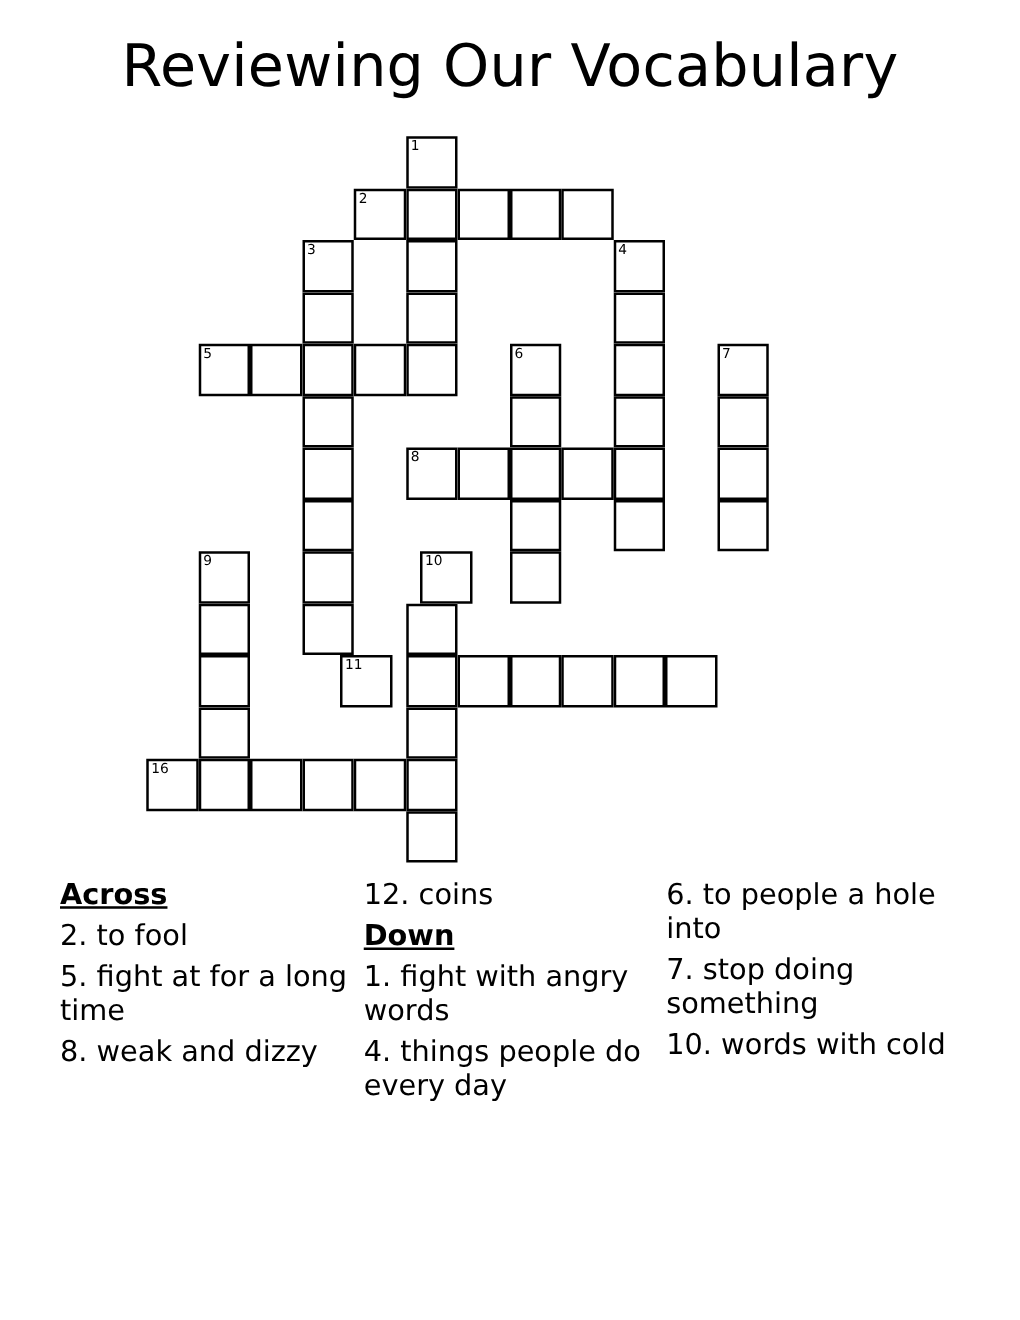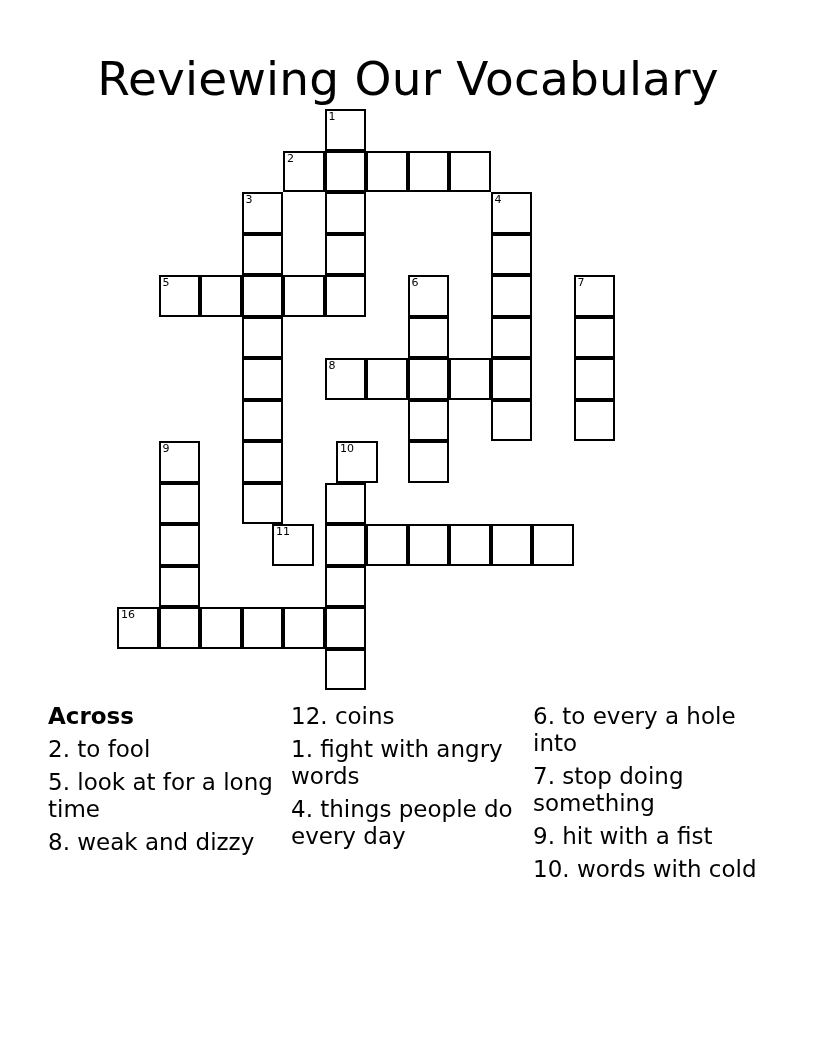--- a/index.html
+++ b/index.html
@@ -1,29 +1,29 @@
 <!DOCTYPE html>
 <html><head>
 <meta charset="utf-8">
 <style>
   html, body { margin: 0; padding: 0; background: #ffffff; }
   body { width: 816px; height: 1056px; position: relative; overflow: hidden;
          font-family: "DejaVu Sans", sans-serif; color: #000; }
-  .title { position: absolute; left: 0; top: 46px; width: 816px; text-align: center;
+  .title { position: absolute; left: 0; top: 21px; width: 816px; text-align: center;
            font-size: 47px; font-weight: normal; letter-spacing: 0.2px; line-height: 66px; }
   .grid { position: absolute; left: 118px; top: 110px; width: 500px; height: 585px; }
   .cell { position: absolute; width: 41.5px; height: 41.5px; box-sizing: border-box;
           border: 2px solid #000; background: #fff; margin-left: -1px; margin-top: -1px; }
   .cell .num { position: absolute; left: 2px; top: 0px; font-size: 11px; line-height: 12px;
                font-family: "DejaVu Sans", sans-serif; }
   .clues { position: absolute; top: 703px; font-size: 23px; line-height: 27px; }
   .clue-col-1 { left: 48px; width: 230px; }
   .clue-col-2 { left: 291px; width: 230px; }
   .clue-col-3 { left: 533px; width: 240px; }
-  .heading { font-weight: bold; margin-bottom: 6px; display: block; }
+  .heading { font-weight: bold; text-decoration: underline; margin-bottom: 6px; display: block; }
   .clue { margin-bottom: 6px; }
   .clue .n { font-weight: normal; }
 </style>
 </head>
 <body>
 
 <div class="title">Reviewing Our Vocabulary</div>
 
 <div class="grid" id="grid">
     <div class="cell" style="left: 207.5px; top: 0px;">
@@ -107,28 +107,28 @@
       <span class="num">16</span>
     </div>
     <div class="cell" style="left: 83px; top: 498px;"></div>
     <div class="cell" style="left: 124.5px; top: 498px;"></div>
     <div class="cell" style="left: 166px; top: 498px;"></div>
   </div>
 
 <div class="clues clue-col-1">
   <span class="heading">Across</span>
   <div class="clue"><span class="n">2.</span> <span>to fool</span></div>
-  <div class="clue"><span class="n">5.</span> <span>look at for a long time</span></div>
+  <div class="clue"><span class="n">5.</span> <span>fight at for a long time</span></div>
   <div class="clue"><span class="n">8.</span> <span>weak and dizzy</span></div>
 </div>
 
 <div class="clues clue-col-2">
   <div class="clue"><span class="n">12.</span> <span>coins</span></div>
+  <span class="heading">Down</span>
   <div class="clue"><span class="n">1.</span> <span>fight with angry words</span></div>
   <div class="clue"><span class="n">4.</span> <span>things people do every day</span></div>
 </div>
 
 <div class="clues clue-col-3">
-  <div class="clue"><span class="n">6.</span> <span>to every a hole into</span></div>
+  <div class="clue"><span class="n">6.</span> <span>to people a hole into</span></div>
   <div class="clue"><span class="n">7.</span> <span>stop doing something</span></div>
-  <div class="clue"><span class="n">9.</span> <span>hit with a fist</span></div>
   <div class="clue"><span class="n">10.</span> <span>words with cold</span></div>
 </div>
 
 </body></html>

